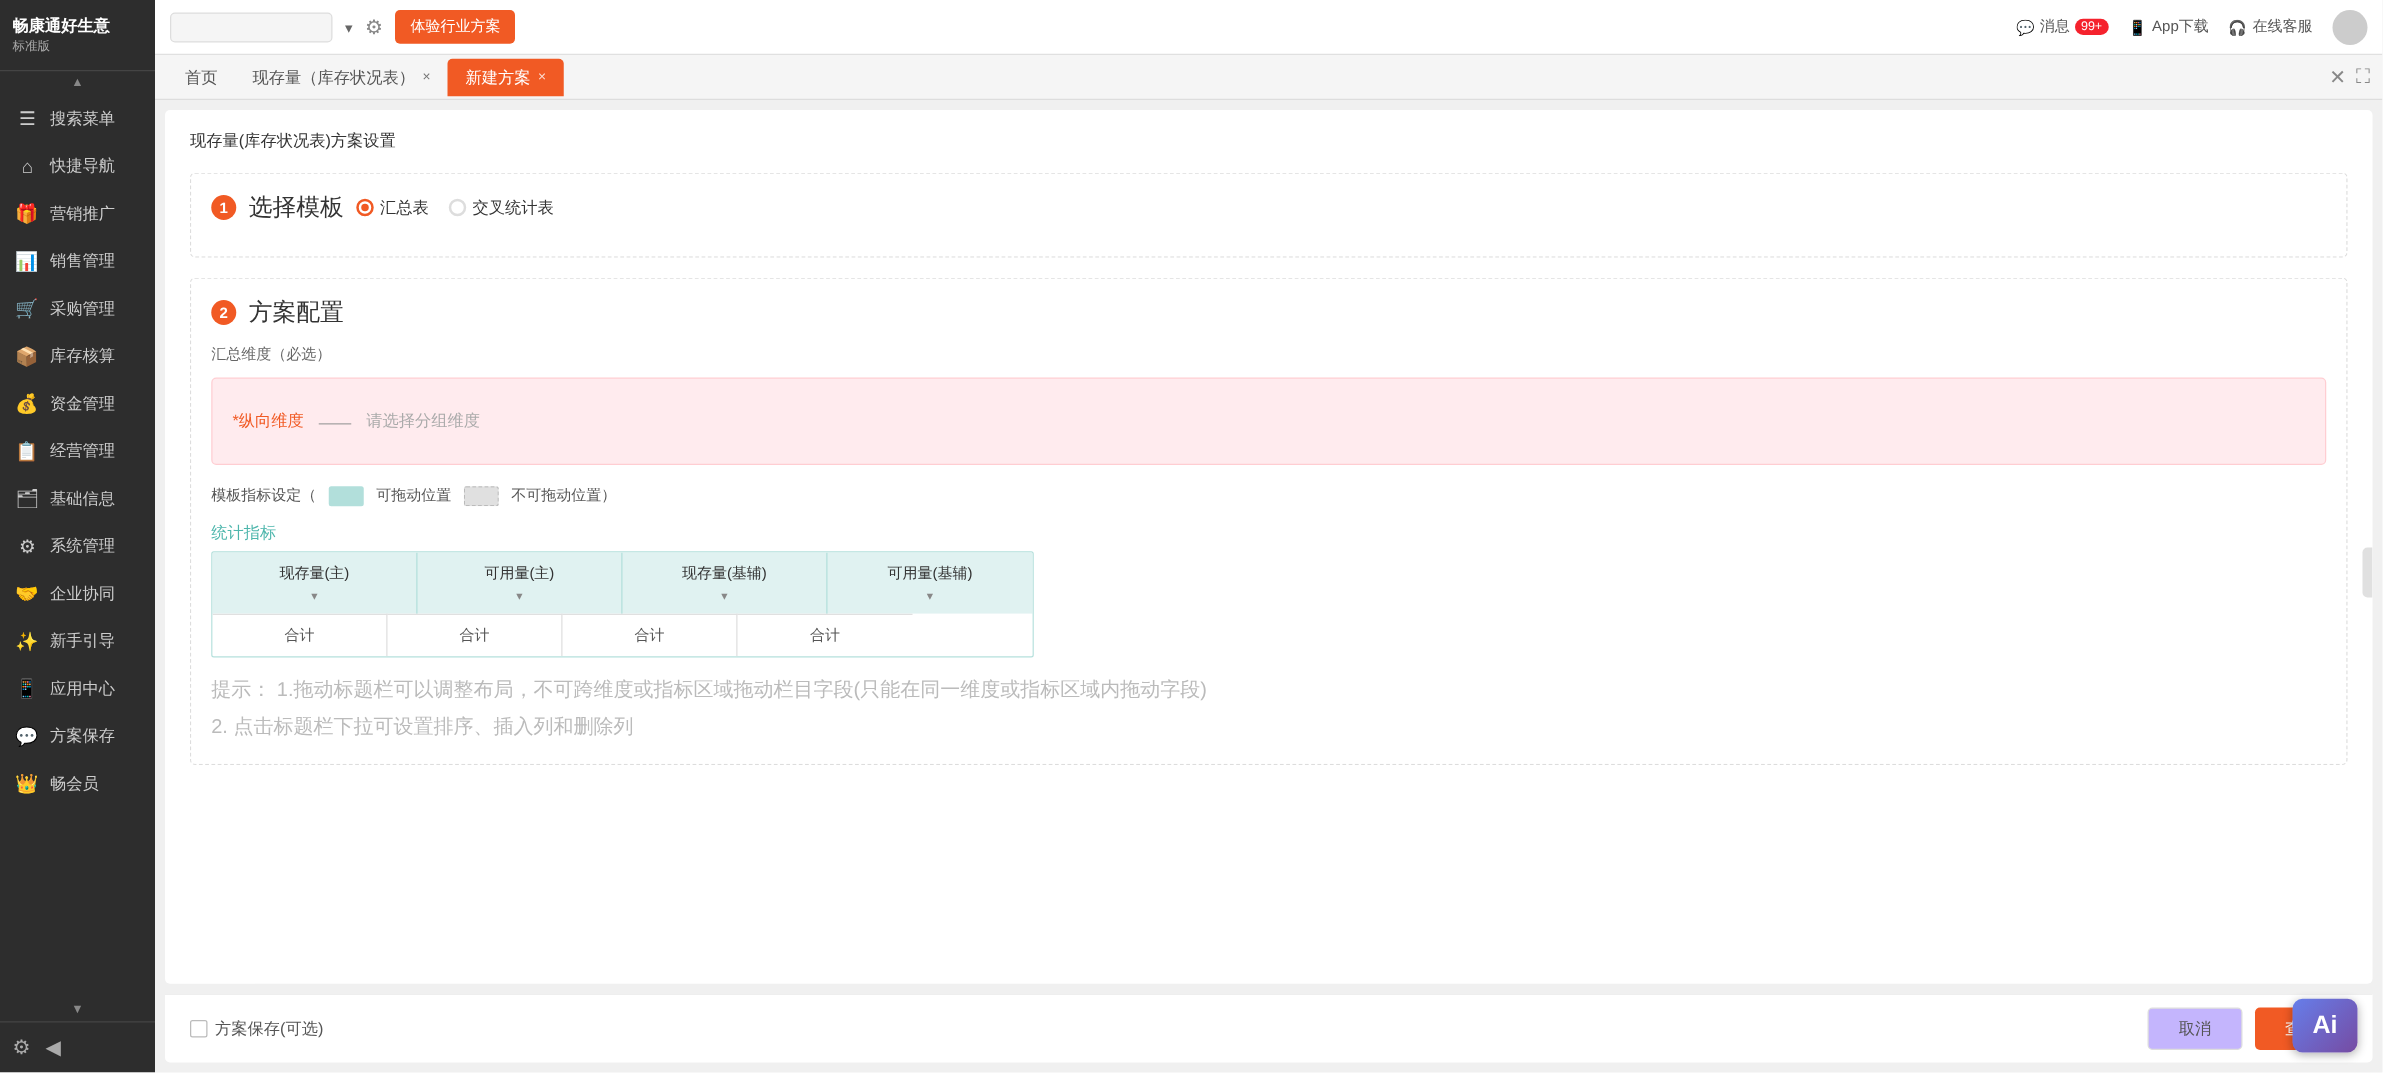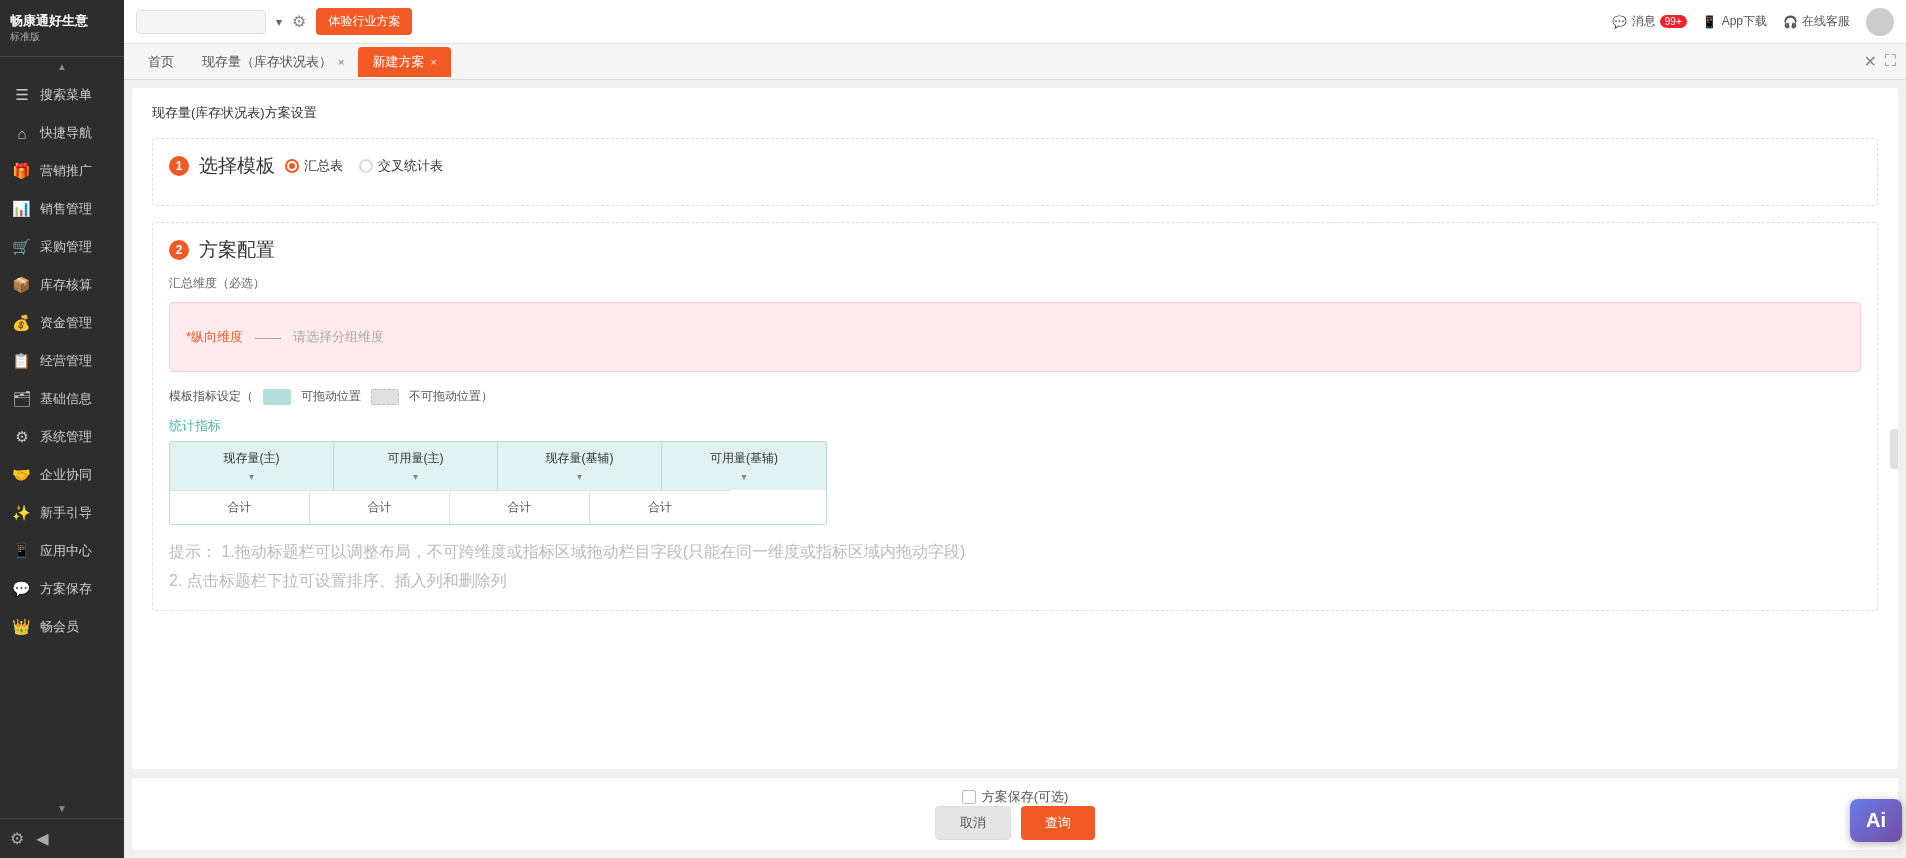--- a/index.html
+++ b/index.html
@@ -371,42 +371,41 @@
     
     .footer {
       padding: 10px 20px;
       border-top: 1px solid #eee;
       display: flex;
       align-items: center;
       justify-content: space-between;
       background: #fff;
       margin: 0 8px 8px 8px;
       border-radius: 0 0 4px 4px;
-      flex-direction: column;
     }
     .save-option {
       display: flex;
       align-items: center;
       gap: 6px;
       font-size: 13px;
       color: #555;
     }
     .checkbox {
       width: 14px;
       height: 14px;
       border: 1px solid #bbb;
       border-radius: 2px;
       background: #fff;
     }
     .footer-btns {
       display: flex;
       gap: 10px;
     }
     .btn-cancel {
-      background: #e5e5e5;
+      background: #c4b5fd;
       border: 1px solid #ddd;
       color: #555;
       padding: 7px 24px;
       border-radius: 4px;
       cursor: pointer;
       font-size: 13px;
     }
     .btn-query {
       background: #f15a24;
       border: none;
@@ -414,21 +413,21 @@
       padding: 7px 24px;
       border-radius: 4px;
       cursor: pointer;
       font-size: 13px;
     }
 
     
     .ai-btn {
       position: fixed;
       bottom: 16px;
-      right: 4px;
+      right: 20px;
       background: linear-gradient(135deg, #667eea, #764ba2);
       color: #fff;
       border-radius: 8px;
       padding: 10px 16px;
       font-size: 20px;
       font-weight: bold;
       cursor: pointer;
       box-shadow: 0 2px 8px rgba(0,0,0,0.3);
     }
 

